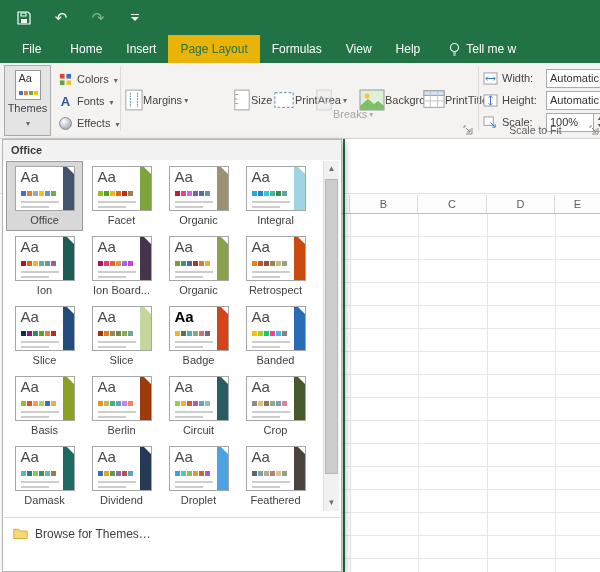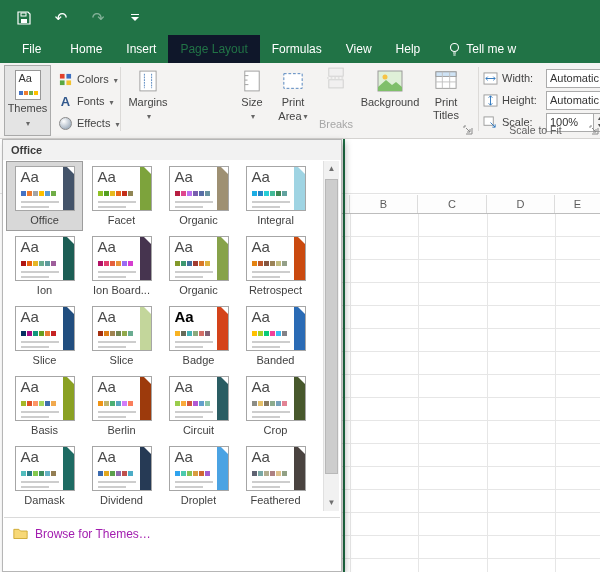--- a/index.html
+++ b/index.html
@@ -16,21 +16,21 @@
   .caretstack{display:flex;flex-direction:column;align-items:center;justify-content:center;gap:2px;}
   .caretstack .bar{width:8px;height:1px;background:#fff;}
   .caretstack .car{width:0;height:0;border-left:4px solid transparent;border-right:4px solid transparent;
                    border-top:4px solid #fff;}
 
   
   .tabbar{position:absolute;left:0;top:35px;width:600px;height:28px;background:#217346;
           display:flex;color:#fff;font-size:12px;white-space:nowrap;}
   .tab{padding:0 12px;line-height:28px;}
   .tab.file{margin-left:8px;padding:0 14px;margin-right:3px;}
-  .tab.selected{background:#0f172a;color:#217346;}
+  .tab.selected{background:#eab308;color:#217346;}
   .tab.tellme{display:flex;align-items:center;gap:5px;margin-left:4px;}
   .bulb{display:flex;align-items:center;}
 
   
   .ribbon{position:absolute;left:0;top:63px;width:600px;height:76px;background:#f4f3f2;
           border-bottom:1px solid #d5d3d1;font-size:11px;color:#444;}
   .vsep{position:absolute;top:4px;height:64px;width:1px;background:#dcdad8;}
   .caret::after{content:"▾";font-size:8px;color:#666;margin-left:1px;}
 
   .themes-btn{position:absolute;left:4px;top:2px;width:47px;height:71px;background:#e4e4e4;
@@ -40,21 +40,21 @@
                font-size:11px;color:#333;padding:1px 0 0 3px;}
   .themes-icon .dots{position:absolute;left:3px;bottom:4px;display:flex;gap:1px;}
   .themes-icon .dots i{width:4px;height:4px;display:block;}
 
   .small-btn{position:absolute;left:58px;height:20px;display:flex;align-items:center;gap:4px;}
   .icon16{width:15px;height:15px;display:flex;align-items:center;justify-content:center;}
   .fonts-glyph::before{content:"A";font-size:13px;font-weight:bold;color:#31588c;}
   .effects-sphere{width:13px;height:13px;border-radius:50%;border:1px solid #8a8a8a;
                   background:radial-gradient(circle at 35% 30%,#ffffff,#a9b6c4 70%);}
 
-  .big-btn{position:absolute;top:3px;height:68px;display:flex;flex-direction:column;
+  .big-btn{position:absolute;top:3px;height:68px;display:flex;flex-direction:row;
            align-items:center;justify-content:flex-start;text-align:left;}
   .big-btn .ic{height:30px;display:flex;align-items:center;justify-content:center;}
   .big-btn .bl{font-size:11px;line-height:13px;color:#444;display:flex;align-items:center;justify-content:center;gap:1px;}
   .big-btn.disabled .bl{color:#a6a6a6;margin-top:28px;}
   .big-btn.disabled .ic{opacity:.55;}
   .big-btn.disabled .caret::after{color:#b0b0b0;}
 
   .sf-row{position:absolute;left:483px;height:20px;display:flex;align-items:center;gap:4px;}
   .sf-row .lbl{width:40px;color:#444;}
   .combo{height:19px;background:#fff;border:1px solid #ababab;font-size:11px;color:#333;
@@ -102,21 +102,21 @@
 
   .dd-scroll{position:absolute;top:21px;right:2px;width:16px;height:350px;background:#f1f1f1;
              border-left:1px solid #e0e0e0;}
   .arr{position:absolute;left:0;width:15px;height:16px;text-align:center;font-size:8px;
        line-height:16px;color:#6f6f6f;background:#f1f1f1;}
   .arr.up{top:0;} .arr.down{bottom:0;}
   .dd-thumbbar{position:absolute;left:1px;top:18px;width:13px;height:295px;background:#cdcdcd;border:1px solid #b8b8b8;}
 
   .dd-sep{position:absolute;left:1px;right:1px;top:377px;height:1px;background:#dadada;}
   .dd-item{position:absolute;left:1px;right:1px;height:25px;display:flex;align-items:center;
-           gap:7px;padding-left:9px;font-size:12px;color:#a21caf;}
+           gap:7px;padding-left:9px;font-size:12px;color:#404040;}
   .dd-item.browse{top:381px;} .dd-item.save{top:406px;}
 </style>
 </head>
 <body>
 
 <div id="app">
 
   <div class="titlebar">
     <span class="qat">
       <svg width="16" height="16" viewBox="0 0 16 16">

